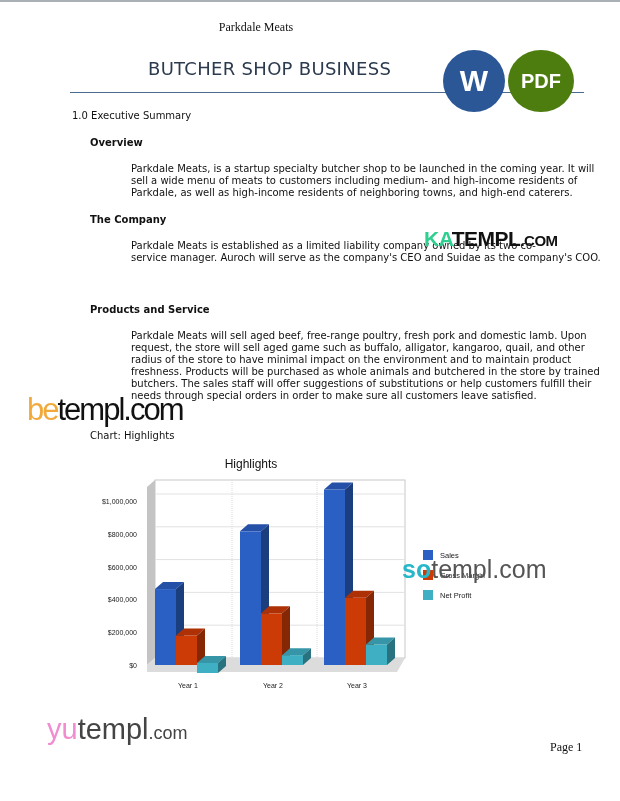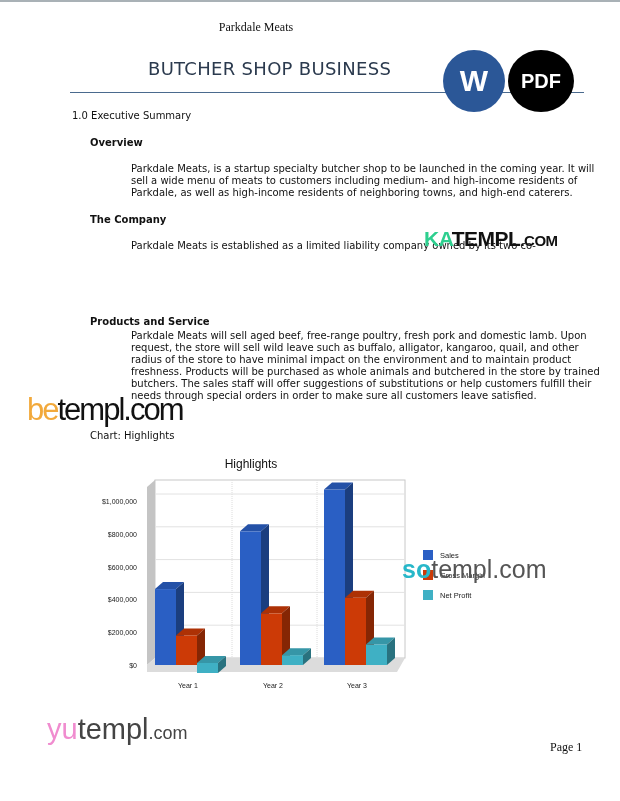--- a/index.html
+++ b/index.html
@@ -3,21 +3,21 @@
 <meta charset="utf-8">
 <style>
   html, body { margin:0; padding:0; }
   body { width:620px; height:801px; background:#ffffff; position:relative; overflow:hidden; font-family:"DejaVu Sans", sans-serif; color:#111; }
   .topline { position:absolute; left:0; top:0; width:620px; height:2px; background:#a9b1b6; }
   .header-company { position:absolute; top:20px; left:0; width:512px; text-align:center; font-family:"Liberation Serif", serif; font-size:12px; color:#111; }
   .title { position:absolute; top:58px; left:148px; font-family:"DejaVu Sans", sans-serif; font-size:18px; letter-spacing:0.3px; color:#2b3a4e; font-weight:normal; }
   .title-rule { position:absolute; top:92px; left:70px; width:514px; height:1px; background:#4a6a8e; }
   .badge { position:absolute; border-radius:50%; color:#fff; font-family:"Liberation Sans", sans-serif; font-weight:bold; display:flex; align-items:center; justify-content:center; }
   .badge-w { left:443px; top:50px; width:62px; height:62px; background:#2b5797; font-size:30px; }
-  .badge-pdf { left:508px; top:50px; width:66px; height:62px; background:#000000; font-size:20px; }
+  .badge-pdf { left:508px; top:50px; width:66px; height:62px; background:#4d7c0f; font-size:20px; }
   .section { position:absolute; left:72px; top:110px; font-size:10px; }
   .h { position:absolute; left:90px; font-weight:bold; font-size:10px; }
   .p { position:absolute; left:90px; width:490px; font-size:10px; line-height:12px;margin-left:41px; }
   .wm { position:absolute; font-family:"Liberation Sans", sans-serif; }
   .wm-kat { left:424px; top:227px; font-size:21px; font-weight:bold; letter-spacing:-0.5px; }
   .wm-kat .a { color:#2ecf8f; }
   .wm-kat .b { color:#111; }
   .wm-kat .c { color:#111; font-size:15px; }
   .wm-be { left:27px; top:392px; font-size:31px; font-weight:normal; letter-spacing:-2px; }
   .wm-be .a { color:#f2a93b; }
@@ -56,26 +56,27 @@
 <div class="h" style="top:137px;">Overview</div>
 <div class="p" style="top:163px;">
   <div>Parkdale Meats, is a startup specialty butcher shop to be launched in the coming year.  It will</div>
   <div>sell a wide menu of meats to customers including medium- and high-income residents of</div>
   <div>Parkdale, as well as high-income residents of neighboring towns, and high-end caterers.</div>
 </div>
 
 <div class="h" style="top:214px;">The Company</div>
 <div class="p" style="top:240px;">
   <div>Parkdale Meats is established as a limited liability company owned by its two co-</div>
+  <div>service manager.  Auroch will serve as the company's CEO and Suidae as the company's COO.</div>
 </div>
 
-<div class="h" style="top:304px;margin-top:12px;">Products and Service</div>
+<div class="h" style="top:304px;">Products and Service</div>
 <div class="p" style="top:330px;">
   <div>Parkdale Meats will sell aged beef, free-range poultry, fresh pork and domestic lamb.  Upon</div>
-  <div>request, the store will sell wild leave such as buffalo, alligator, kangaroo, quail, and other</div>
+  <div>request, the store will sell aged game such as buffalo, alligator, kangaroo, quail, and other</div>
   <div>radius of the store to have minimal impact on the environment and to maintain product</div>
   <div>freshness.  Products will be purchased as whole animals and butchered in the store by trained</div>
   <div>butchers.  The sales staff will offer suggestions of substitutions or help customers fulfill their</div>
   <div>needs through special orders in order to make sure all customers leave satisfied.</div>
 </div>
 
 <div class="chart-label">Chart: Highlights</div>
 
 <div class="chart-title">Highlights</div>
 

